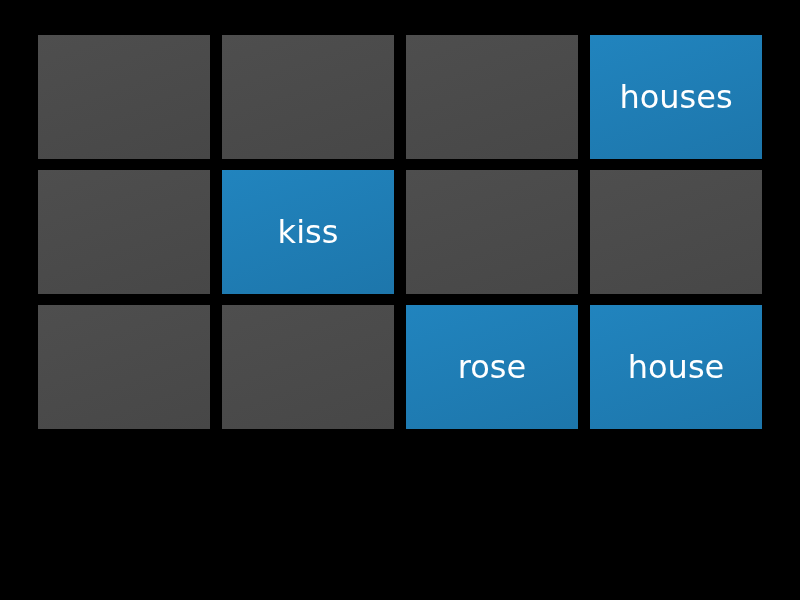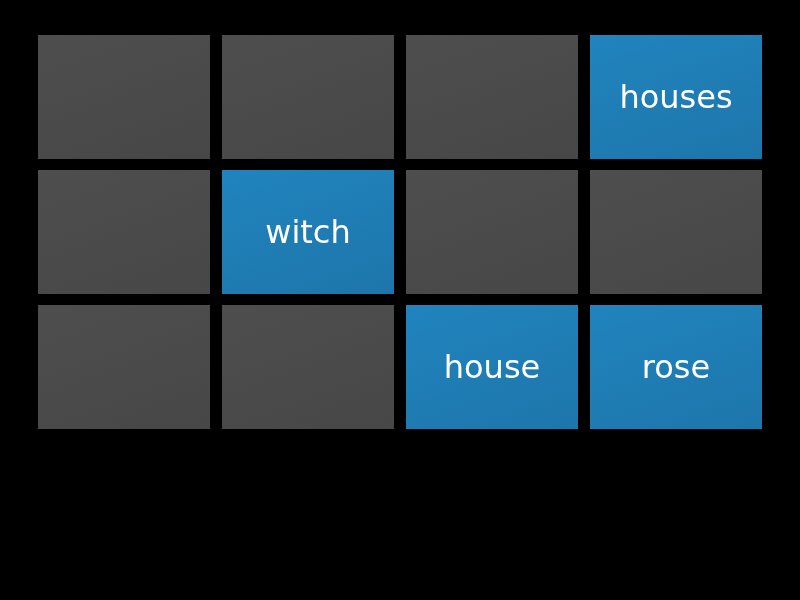--- a/index.html
+++ b/index.html
@@ -40,22 +40,22 @@
 </head>
 <body>
 
 <div class="board">
   <div class="tile hidden"></div>
   <div class="tile hidden"></div>
   <div class="tile hidden"></div>
   <div class="tile revealed">houses</div>
 
   <div class="tile hidden"></div>
-  <div class="tile revealed">witch</div>
+  <div class="tile revealed">kiss</div>
 
   <div class="tile hidden"></div>
   <div class="tile hidden"></div>
   <div class="tile hidden"></div>
 
   <div class="tile hidden"></div>
+  <div class="tile revealed">rose</div>
   <div class="tile revealed">house</div>
-  <div class="tile revealed">rose</div>
 </div>
 
 </body></html>

